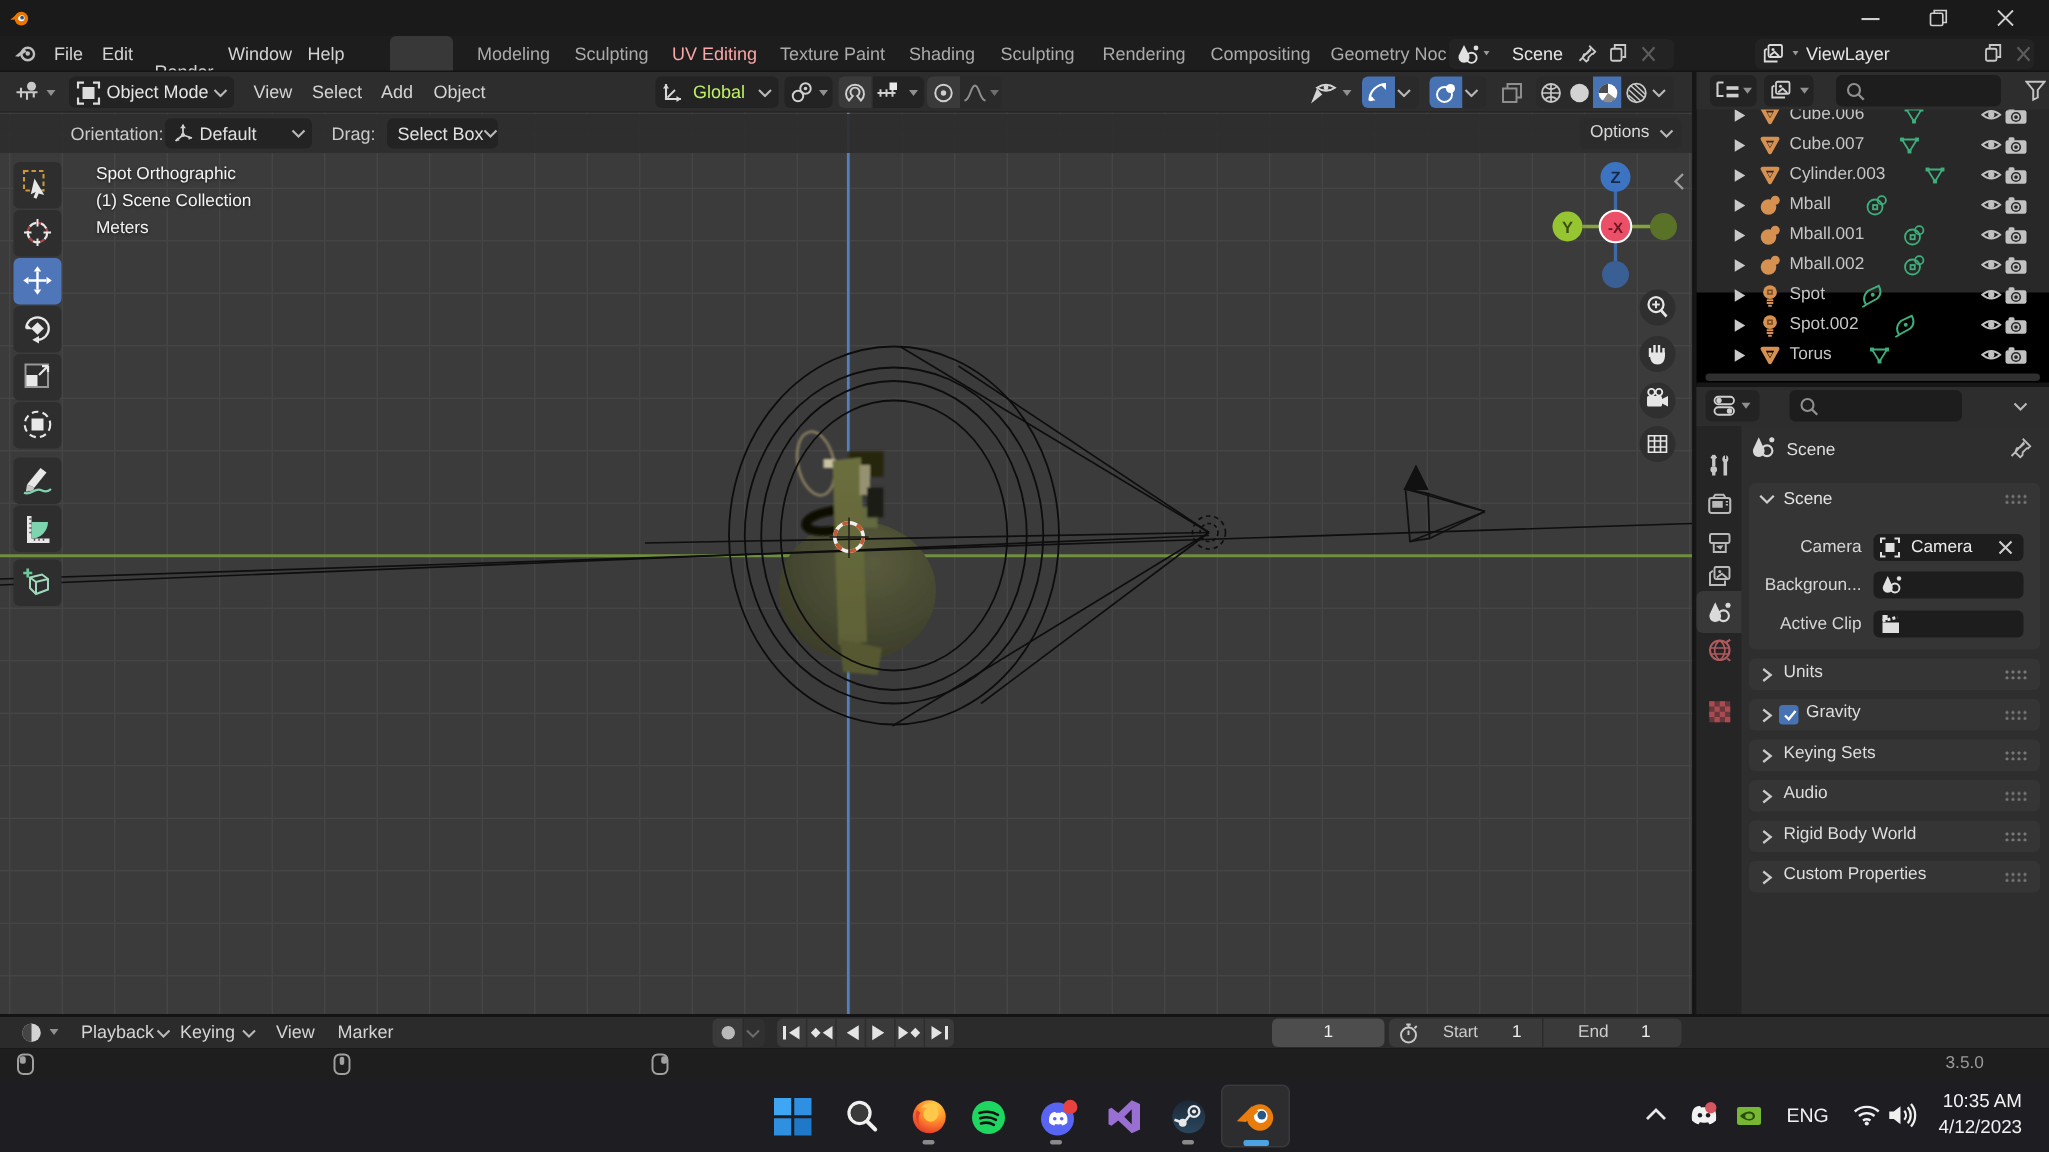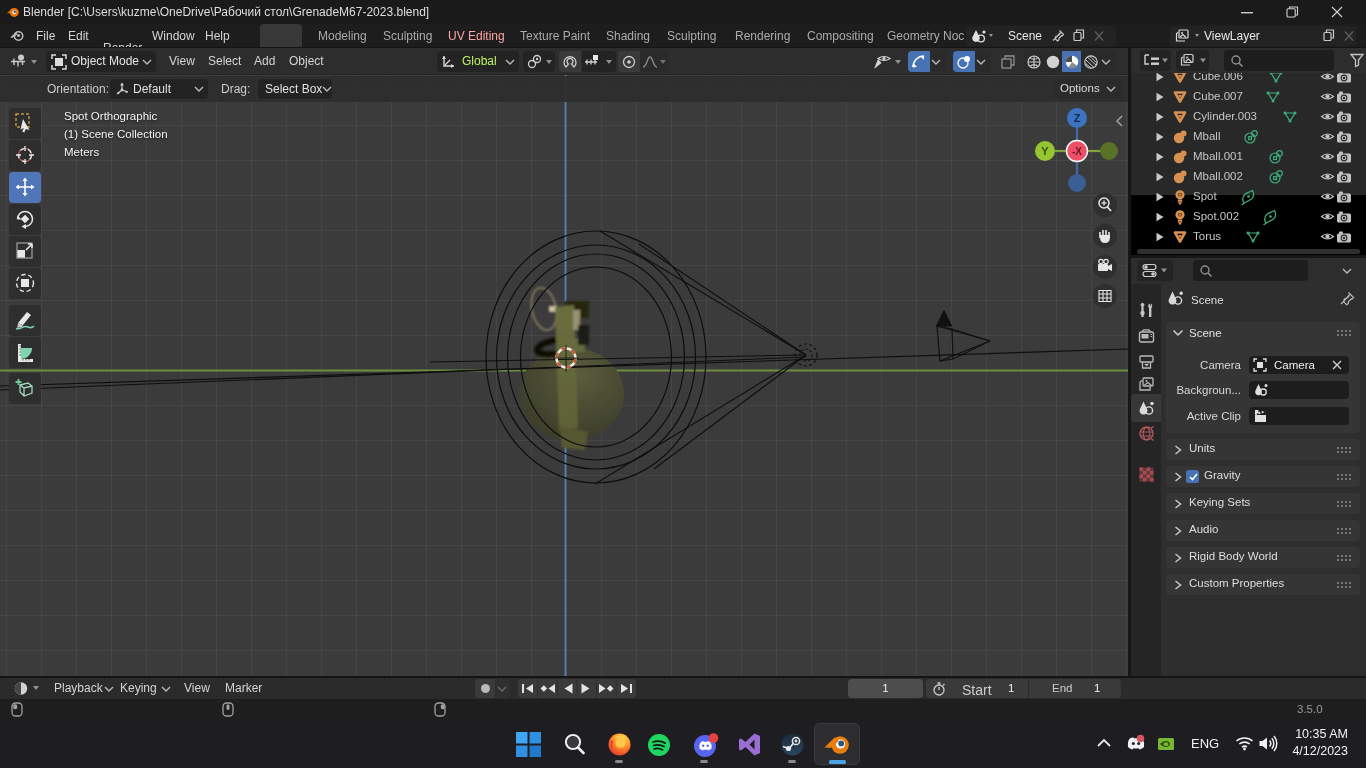--- a/index.html
+++ b/index.html
@@ -20,21 +20,20 @@
 </head>
 <body>
 
 <div class="abs" style="left:0;top:0;width:1366px;height:24px;background:#1a1a1a;">
   <svg class="abs" style="left:6px;top:5px;" width="14" height="14" viewBox="0 0 17 17">
     <circle cx="10" cy="9" r="5.5" fill="#ea7600"></circle>
     <circle cx="10" cy="8.6" r="2.6" fill="#fff"></circle>
     <circle cx="10.6" cy="8.2" r="1.5" fill="#265787"></circle>
     <path d="M1 10 L8 4 L10 6 L4 10 Z" fill="#ea7600"></path>
   </svg>
-  <div class="abs txt" style="left:23px;top:5px;color:#dedede;">Blender [C:\Users\kuzme\OneDrive\Рабочий стол\GrenadeM67-2023.blend]</div>
   <svg class="abs" style="left:1240px;top:6px;" width="120" height="12" viewBox="0 0 120 12">
     <rect x="1" y="6" width="12" height="1.4" fill="#cfcfcf"></rect>
     <rect x="47" y="2.8" width="8.2" height="8.2" rx="1" fill="none" stroke="#cfcfcf" stroke-width="1.1"></rect>
     <path d="M49.5 2.8 L49.5 1 L57.5 1 L57.5 9 L55.2 9" fill="none" stroke="#cfcfcf" stroke-width="1.1"></path>
     <path d="M92 1 L102 11 M102 1 L92 11" stroke="#cfcfcf" stroke-width="1.2"></path>
   </svg>
 </div>
 
 <div class="abs" style="left:0;top:24px;width:1366px;height:24px;background:#1d1d1d;">
   <svg class="abs" style="left:9px;top:4px;" width="16" height="16" viewBox="0 0 16 16">
@@ -950,21 +949,21 @@
       <path d="M103 5 L110 9.5 L103 14 Z"></path>
       <rect x="112" y="5" width="2" height="9"></rect>
     </g>
   </svg>
   <div class="abs" style="left:848px;top:1px;width:75px;height:19px;background:#4d4d4d;border-radius:4px;text-align:center;color:#f0f0f0;font-size:11.5px;padding-top:3px;">1</div>
   <div class="abs" style="left:926px;top:1px;width:195px;height:19px;background:#3a3a3a;border-radius:4px;"></div>
   <svg class="abs" style="left:932px;top:4px;" width="14" height="14" viewBox="0 0 14 14">
     <circle cx="7" cy="8" r="5" fill="none" stroke="#c9c9c9" stroke-width="1.3"></circle>
     <path d="M7 5 L7 8 M5.5 1 L8.5 1 M7 1 L7 3 M11 3.5 L12.5 2" stroke="#c9c9c9" stroke-width="1.3"></path>
   </svg>
-  <div class="abs txt" style="left:962px;top:4px;font-size:14px;color:#cdcdcd;">Start</div>
+  <div class="abs txt" style="left:962px;top:4px;font-size:11px;color:#cdcdcd;">Start</div>
   <div class="abs txt" style="left:1008px;top:4px;font-size:11.5px;color:#f0f0f0;">1</div>
   <div class="abs" style="left:1028px;top:1px;width:1px;height:19px;background:#2b2b2b;"></div>
   <div class="abs txt" style="left:1052px;top:4px;font-size:11.5px;color:#cdcdcd;">End</div>
   <div class="abs txt" style="left:1094px;top:4px;font-size:11.5px;color:#f0f0f0;">1</div>
 </div>
 
 <div class="abs" style="left:0;top:699px;width:1366px;height:21px;background:#1e1e1e;">
   <svg class="abs" style="left:11px;top:3px;" width="440" height="15" viewBox="0 0 440 15">
     <g fill="none" stroke="#a0a0a0" stroke-width="1.3">
       <rect x="1" y="1" width="10" height="13" rx="3.5"></rect>

